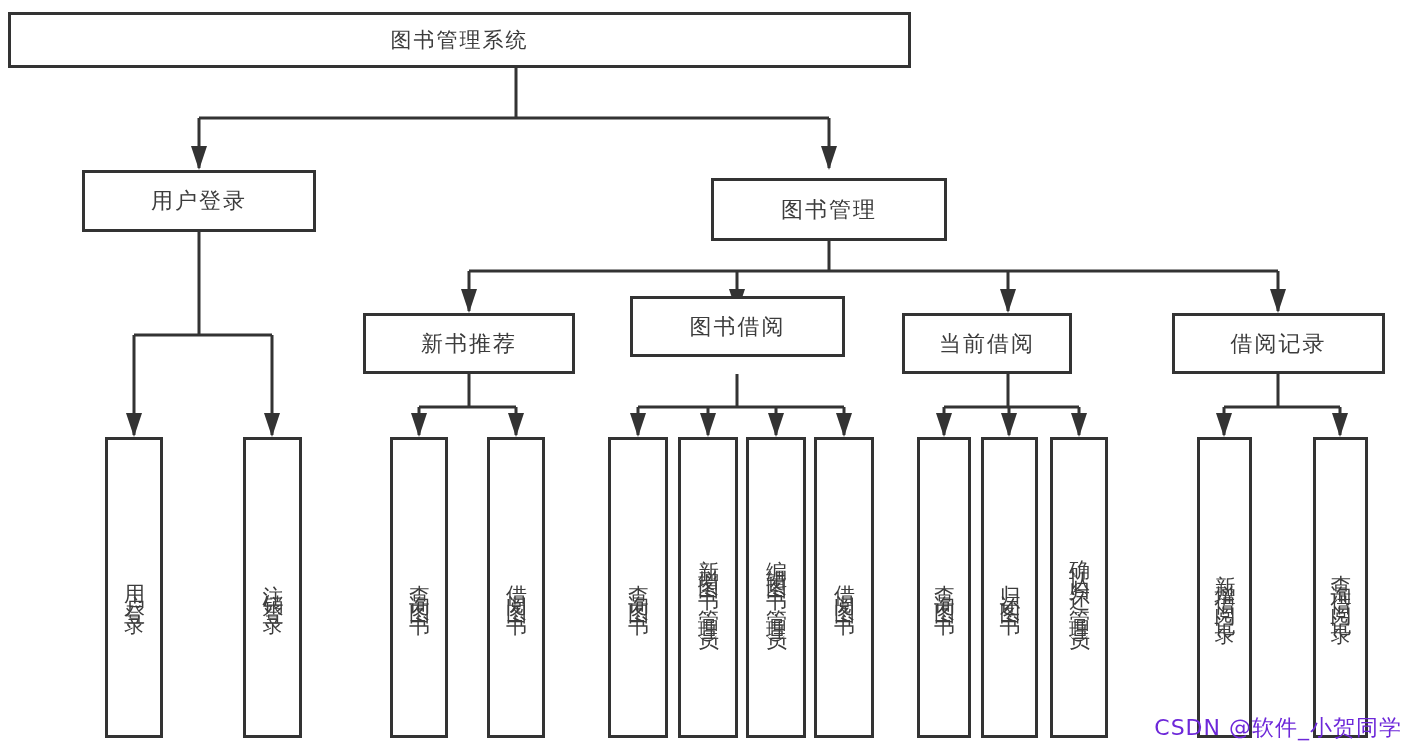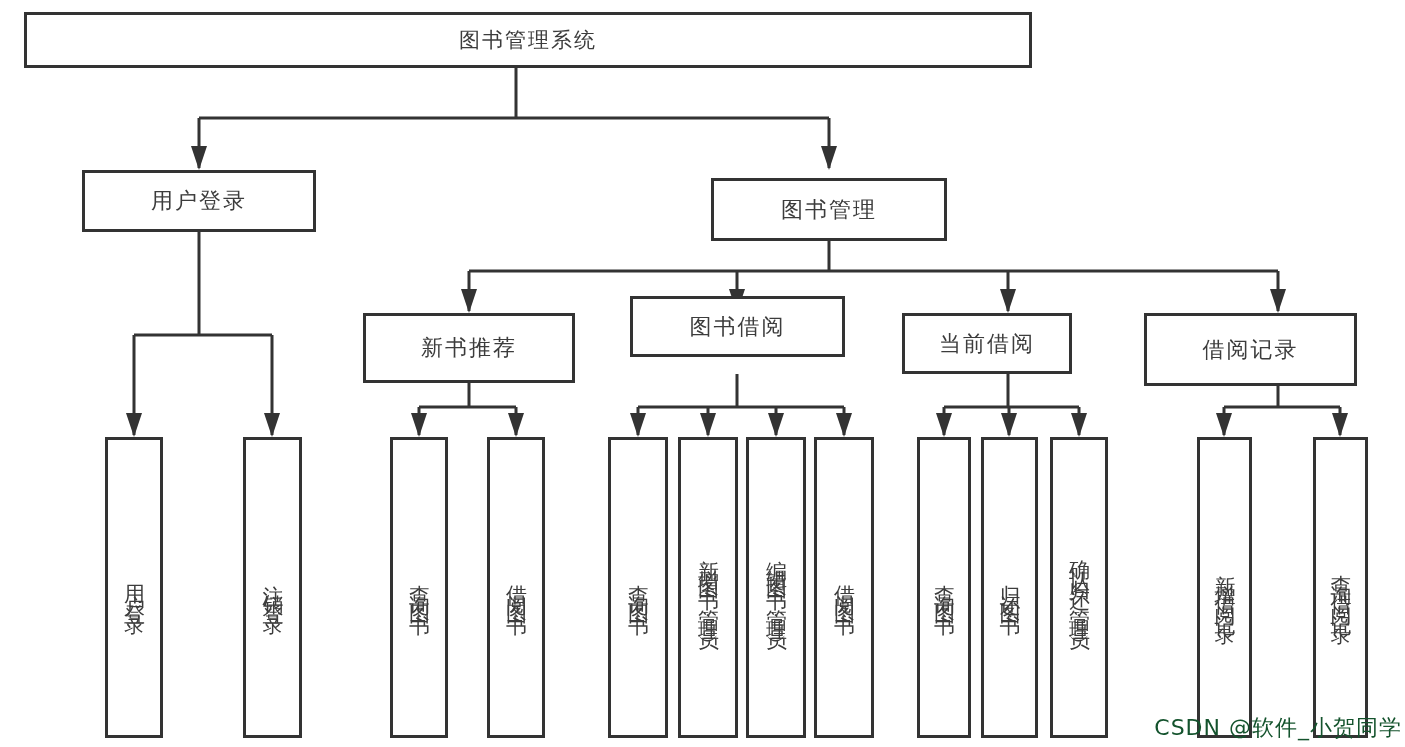--- a/index.html
+++ b/index.html
@@ -15,21 +15,21 @@
   }
   .hlabel{font-size:22px;letter-spacing:2px;white-space:nowrap;}
   .root .hlabel{font-size:21px;}
   .vtext{
     writing-mode:vertical-rl;text-orientation:mixed;
     font-size:21px;letter-spacing:10px;line-height:1;
     color:#3c3c3c;max-height:292px;
   }
   .watermark{
     position:absolute;right:3px;bottom:4px;z-index:5;
-    font-size:22px;color:#14532d;letter-spacing:1px;white-space:nowrap;
+    font-size:22px;color:#6d28d9;letter-spacing:1px;white-space:nowrap;
   }
 </style>
 </head>
 <body>
 
 <div id="canvas">
 
   <svg id="connectors" viewBox="0 0 1405 747" xmlns="http://www.w3.org/2000/svg">
     <g stroke="#333333" stroke-width="3" fill="none">
 
@@ -63,41 +63,41 @@
       <polygon points="768,413 784,413 776,437"></polygon>
       <polygon points="836,413 852,413 844,437"></polygon>
       <polygon points="936,413 952,413 944,437"></polygon>
       <polygon points="1001,413 1017,413 1009,437"></polygon>
       <polygon points="1071,413 1087,413 1079,437"></polygon>
       <polygon points="1216,413 1232,413 1224,437"></polygon>
       <polygon points="1332,413 1348,413 1340,437"></polygon>
     </g>
   </svg>
 
-  <div class="box root" style="left:24px;top:12px;width:1008px;height:56px">
+  <div class="box root" style="left:8px;top:12px;width:903px;height:56px">
     <span class="hlabel">图书管理系统</span>
   </div>
 
   <div class="box" style="left:82px;top:170px;width:234px;height:62px">
     <span class="hlabel">用户登录</span>
   </div>
   <div class="box" style="left:711px;top:178px;width:236px;height:63px">
     <span class="hlabel">图书管理</span>
   </div>
 
-  <div class="box" style="left:363px;top:313px;width:212px;height:70px">
+  <div class="box" style="left:363px;top:313px;width:212px;height:61px">
     <span class="hlabel">新书推荐</span>
   </div>
   <div class="box" style="left:630px;top:296px;width:215px;height:61px">
     <span class="hlabel">图书借阅</span>
   </div>
   <div class="box" style="left:902px;top:313px;width:170px;height:61px">
     <span class="hlabel">当前借阅</span>
   </div>
-  <div class="box" style="left:1144px;top:313px;width:213px;height:73px">
+  <div class="box" style="left:1172px;top:313px;width:213px;height:61px">
     <span class="hlabel">借阅记录</span>
   </div>
 
   <div class="box" style="left:105px;top:437px;width:58px;height:301px">
     <span class="vtext">用户登录</span>
   </div>
   <div class="box" style="left:243px;top:437px;width:59px;height:301px">
     <span class="vtext">注销登录</span>
   </div>
 

